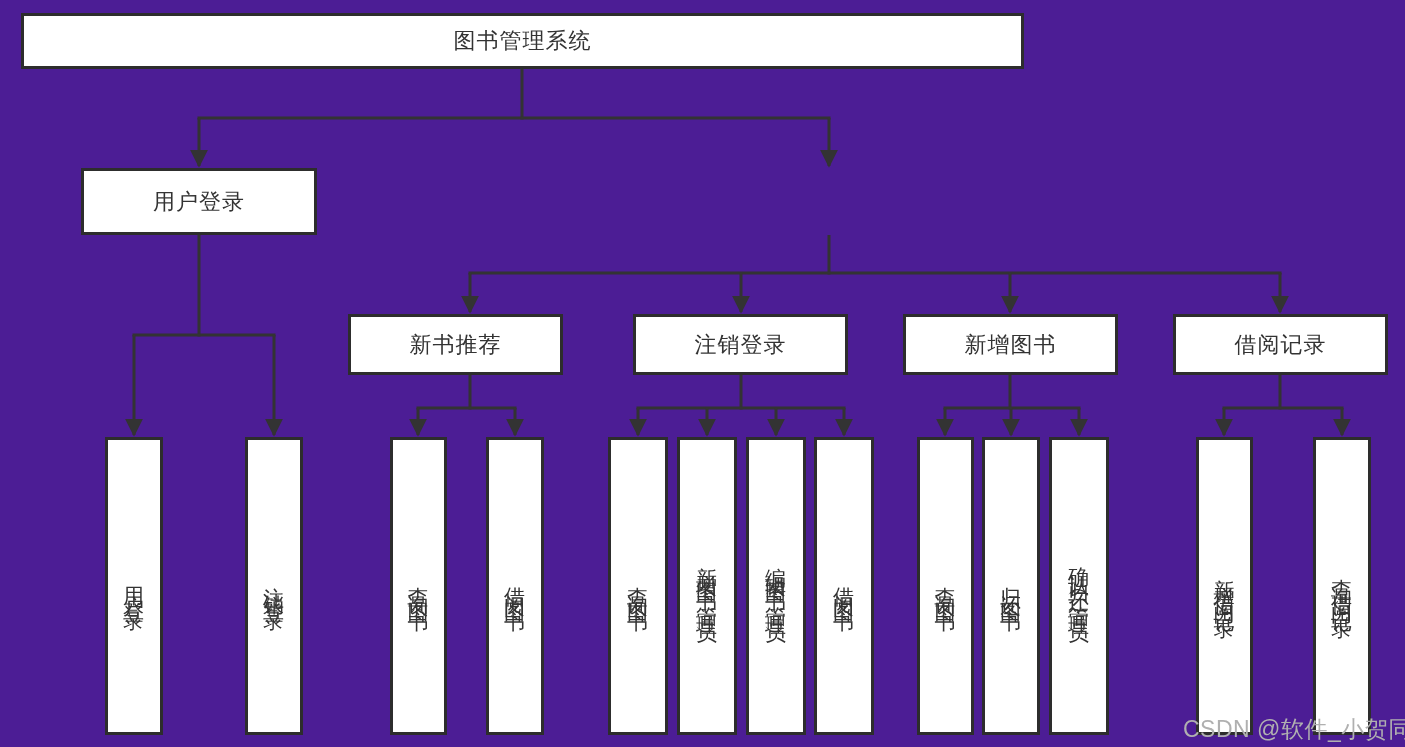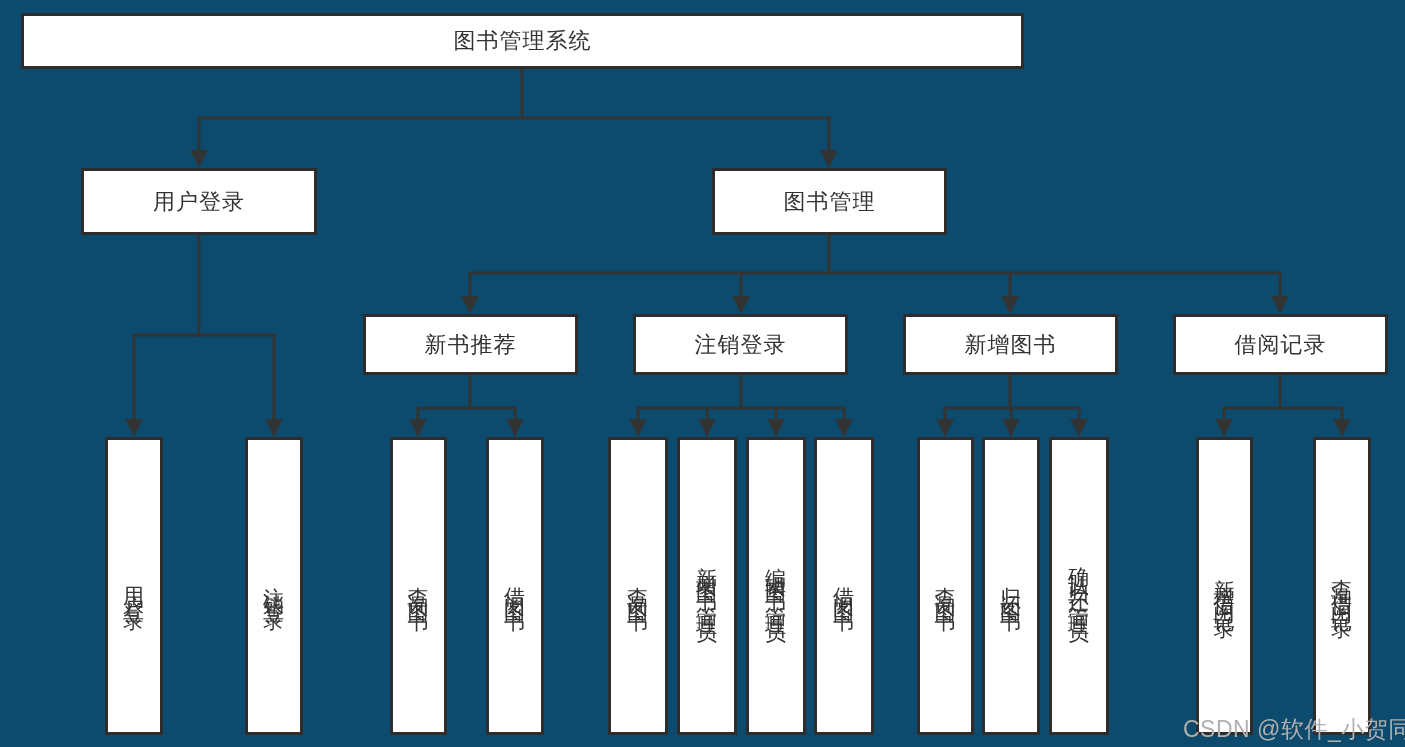--- a/index.html
+++ b/index.html
@@ -5,21 +5,21 @@
   html, body {
     margin: 0;
     padding: 0;
     background: #ffffff;
     font-family: "Liberation Sans", sans-serif;
   }
   .stage {
     position: relative;
     width: 1405px;
     height: 747px;
-    background: #0c4a6e;
+    background: #4c1d95;
     overflow: hidden;
   }
   .connectors {
     position: absolute;
     left: 0;
     top: 0;
     width: 1405px;
     height: 747px;
     z-index: 1;
   }
@@ -36,21 +36,21 @@
   }
   .h-label {
     font-size: 22px;
     letter-spacing: 1px;
     white-space: nowrap;
   }
   .root-box  { left: 21px;  top: 13px;  width: 1003px; height: 56px; }
   .lvl2-login{ left: 81px;  top: 168px; width: 236px;  height: 67px; }
   .lvl2-mgmt { left: 712px; top: 168px; width: 235px;  height: 67px; }
   .lvl3      { top: 314px;  width: 215px; height: 61px; }
-  .lvl3-newbook { left: 363px; }
+  .lvl3-newbook { left: 348px; }
   .lvl3-borrow  { left: 633px; }
   .lvl3-current { left: 903px; }
   .lvl3-records { left: 1173px; }
   .leaf {
     top: 437px;
     height: 298px;
   }
   .leaf .v-label {
     writing-mode: vertical-rl;
     text-orientation: mixed;
@@ -126,23 +126,20 @@
     </g>
   </svg>
 
   <div class="box root-box">
     <span class="h-label">图书管理系统</span>
   </div>
 
   <div class="box lvl2-login">
     <span class="h-label">用户登录</span>
   </div>
-  <div class="box lvl2-mgmt">
-    <span class="h-label">图书管理</span>
-  </div>
 
   <div class="box lvl3 lvl3-newbook">
     <span class="h-label">新书推荐</span>
   </div>
   <div class="box lvl3 lvl3-borrow">
     <span class="h-label">注销登录</span>
   </div>
   <div class="box lvl3 lvl3-current">
     <span class="h-label">新增图书</span>
   </div>

